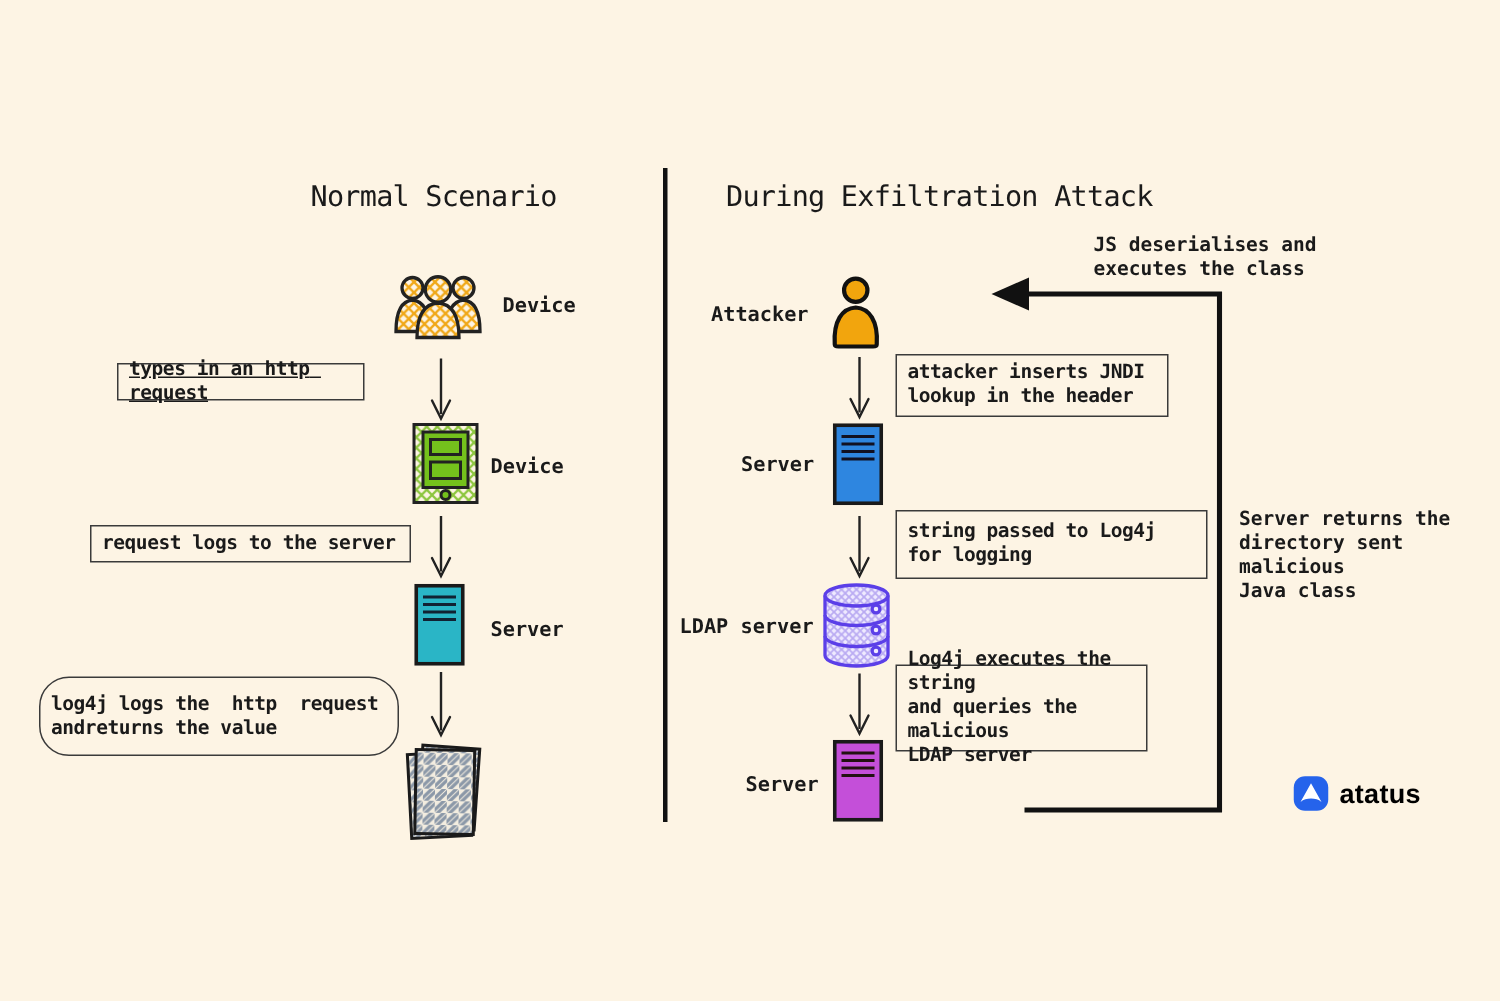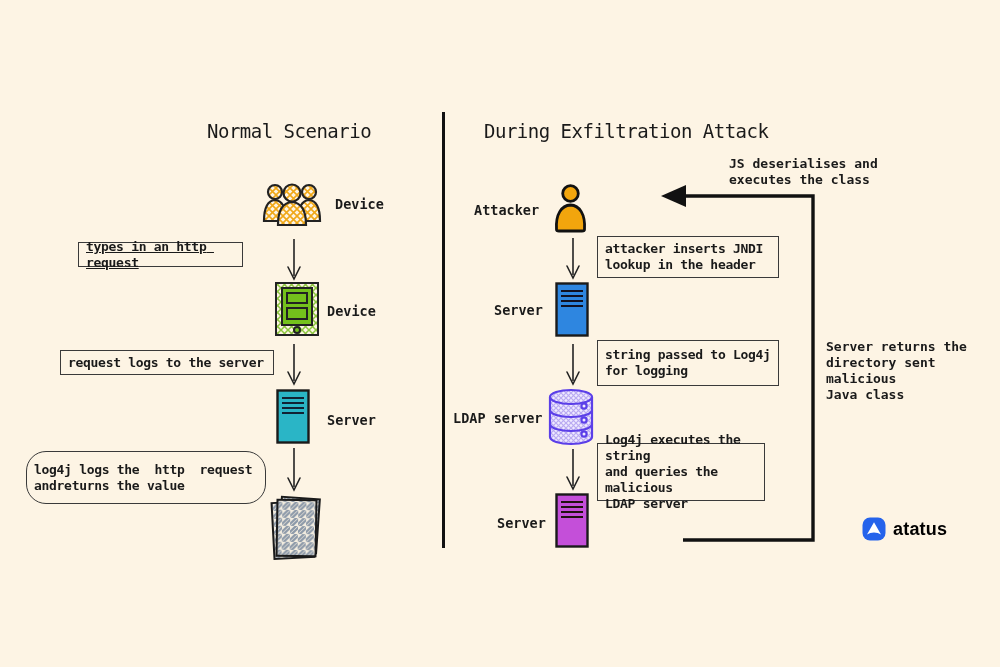--- a/index.html
+++ b/index.html
@@ -169,21 +169,21 @@
 </div>
 <div class="abs node-label" style="left:494px; top:302px;">Server</div>
 
 <div class="abs" style="left:565px; top:343px;">
   <svg width="16" height="44" viewBox="0 0 16 44">
     <path d="M8,1 L8,38" stroke="#222" stroke-width="1.6" fill="none"></path>
     <path d="M2,29 L8,41 L14,29" stroke="#222" stroke-width="1.6" fill="none" stroke-linecap="round"></path>
   </svg>
 </div>
 
-<div class="abs step-box" style="left:597px; top:340px; width:182px; height:46px;">string passed to Log4j
+<div class="abs step-box" style="left:597px; top:340px; width:208px; height:46px;">string passed to Log4j
 for logging</div>
 
 <div class="abs" style="left:546px; top:388px;">
   <svg width="50" height="58" viewBox="0 0 50 58">
     <g stroke-width="2.2" fill="url(#hatchPurple)" stroke="#5b3fe8">
       <path d="M4,9 L4,49 A21,7 0 0 0 46,49 L46,9"></path>
       <path d="M4,22 A21,7 0 0 0 46,22" fill="none"></path>
       <path d="M4,36 A21,7 0 0 0 46,36" fill="none"></path>
       <ellipse cx="25" cy="9" rx="21" ry="7"></ellipse>
       <circle cx="38" cy="18" r="2.6" fill="#efeaff"></circle>

